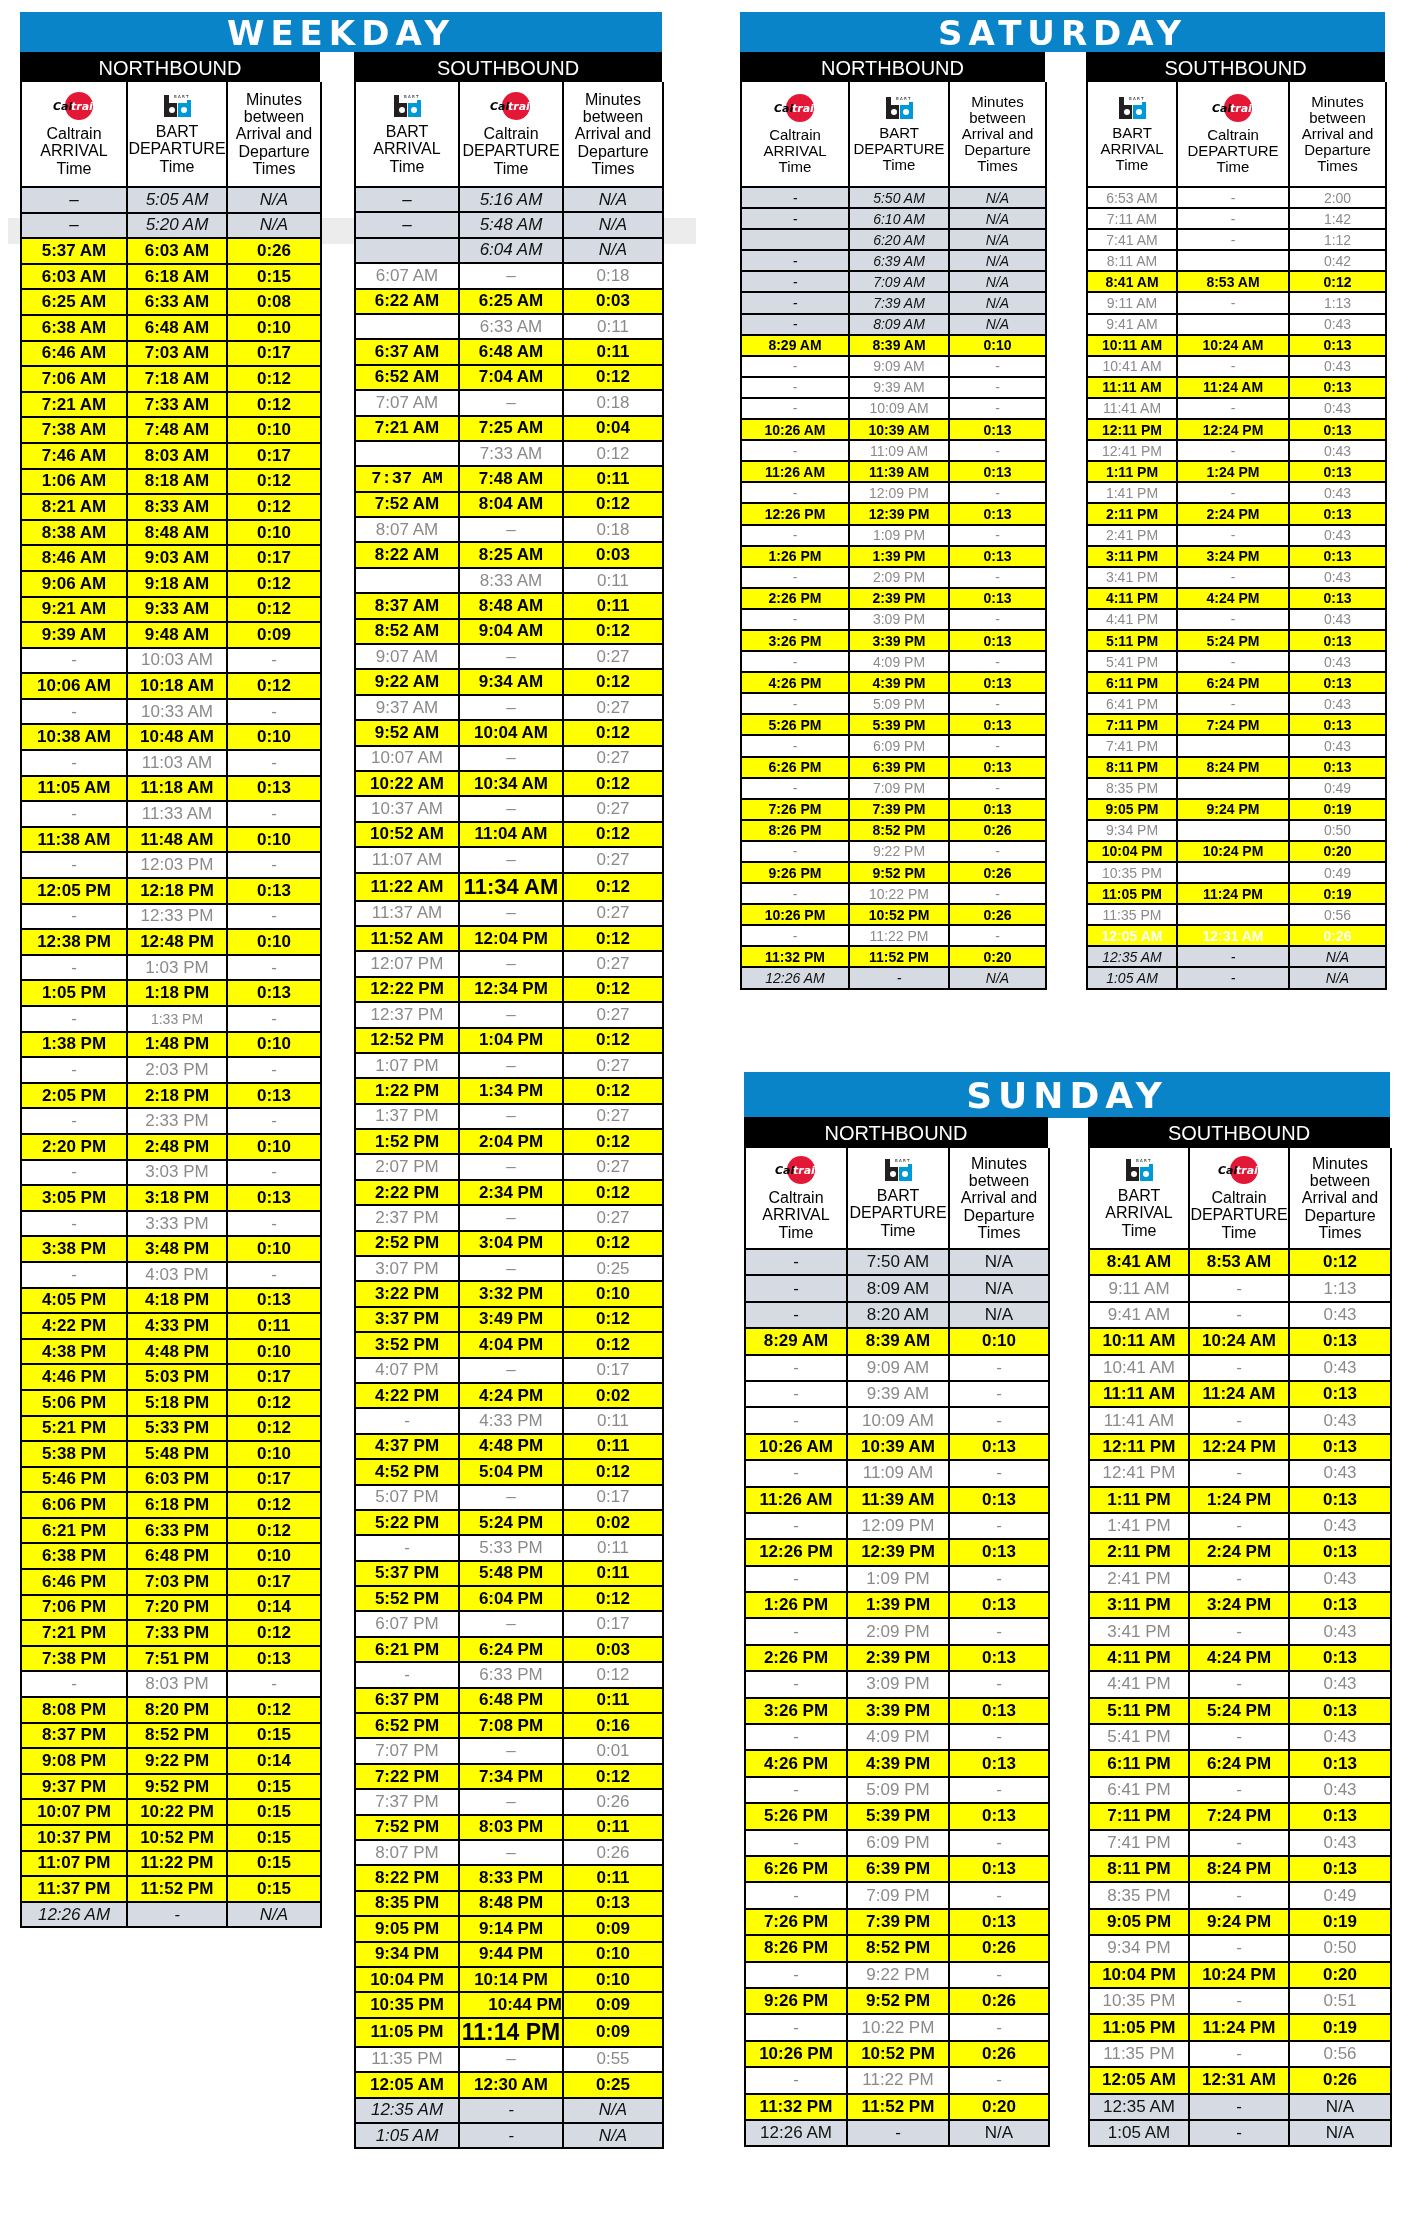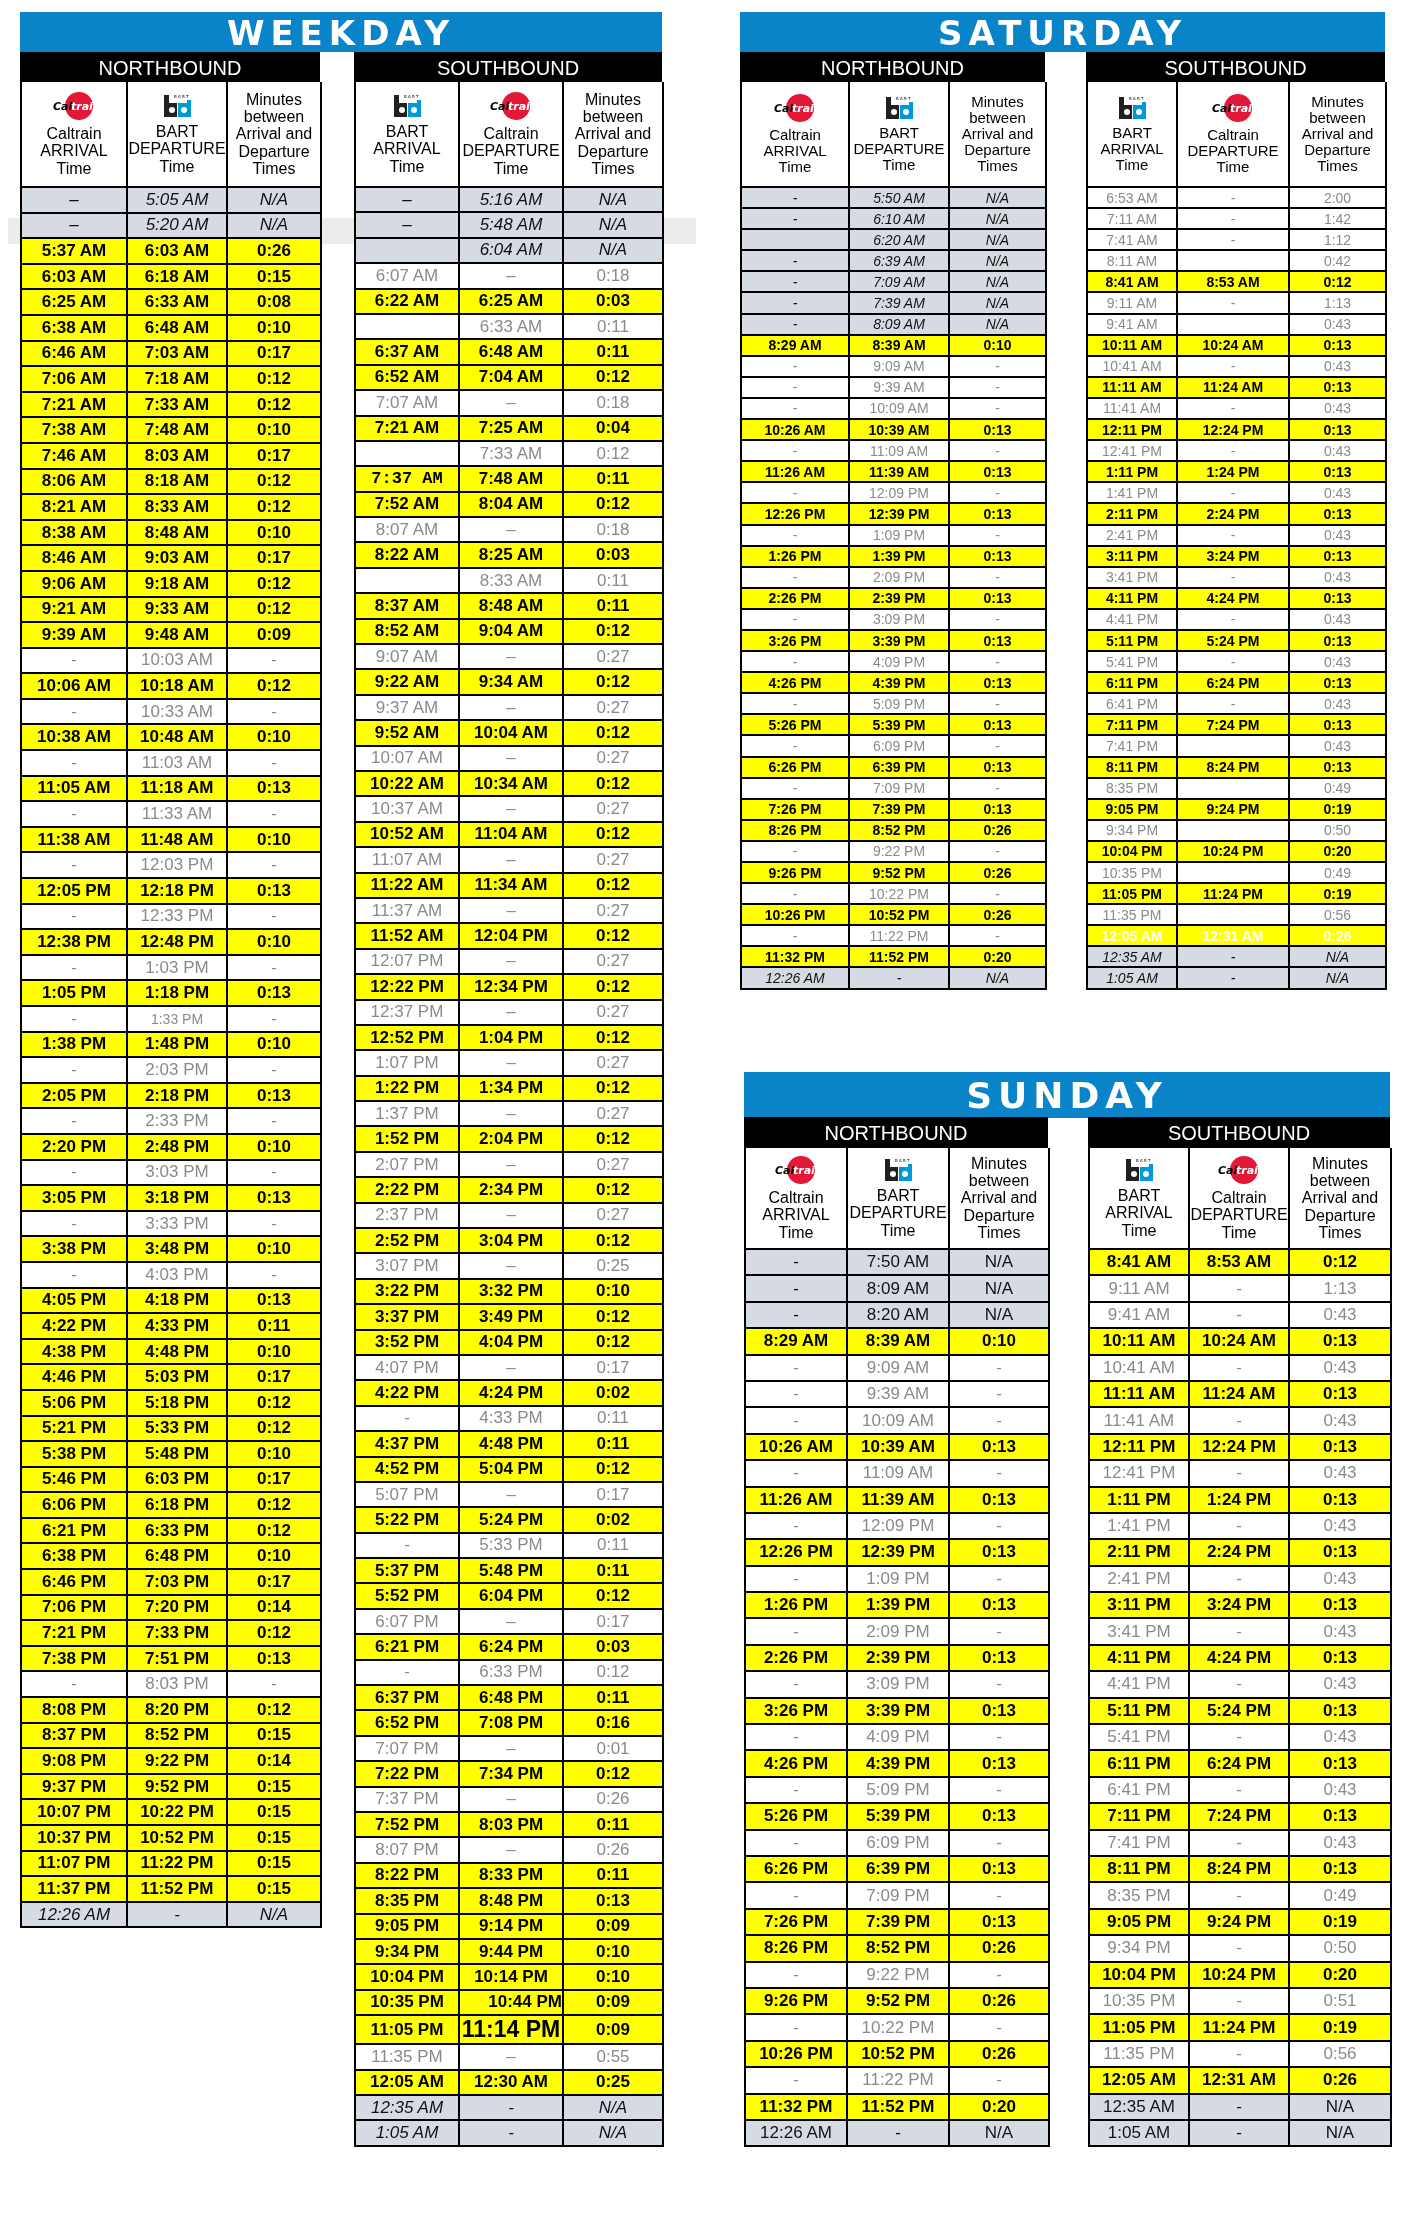--- a/index.html
+++ b/index.html
@@ -128,21 +128,21 @@
         <td style="height: 23.6px; font-size: 17px;">7:38 AM</td>
         <td style="height: 23.6px; font-size: 17px;">7:48 AM</td>
         <td style="height: 23.6px; font-size: 17px;">0:10</td>
       </tr>
       <tr class="main">
         <td style="height: 23.6px; font-size: 17px;">7:46 AM</td>
         <td style="height: 23.6px; font-size: 17px;">8:03 AM</td>
         <td style="height: 23.6px; font-size: 17px;">0:17</td>
       </tr>
       <tr class="main">
-        <td style="height: 23.6px; font-size: 17px;">8:06 AM</td>
+        <td style="height: 23.6px; font-size: 17px;">1:06 AM</td>
         <td style="height: 23.6px; font-size: 17px;">8:18 AM</td>
         <td style="height: 23.6px; font-size: 17px;">0:12</td>
       </tr>
       <tr class="main">
         <td style="height: 23.6px; font-size: 17px;">8:21 AM</td>
         <td style="height: 23.6px; font-size: 17px;">8:33 AM</td>
         <td style="height: 23.6px; font-size: 17px;">0:12</td>
       </tr>
       <tr class="main">
         <td style="height: 23.6px; font-size: 17px;">8:38 AM</td>
@@ -593,21 +593,21 @@
         <td style="height: 23.4px; font-size: 17px;">11:04 AM</td>
         <td style="height: 23.4px; font-size: 17px;">0:12</td>
       </tr>
       <tr class="alt">
         <td style="height: 23.4px; font-size: 17px;">11:07 AM</td>
         <td style="height: 23.4px; font-size: 17px;">–</td>
         <td style="height: 23.4px; font-size: 17px;">0:27</td>
       </tr>
       <tr class="main">
         <td style="height: 23.4px; font-size: 17px;">11:22 AM</td>
-        <td style="height: 23.4px; font-size: 17px;">11:34 AM</td>
+        <td style="height: 23.4px; font-size: 22px;">11:34 AM</td>
         <td style="height: 23.4px; font-size: 17px;">0:12</td>
       </tr>
       <tr class="alt">
         <td style="height: 23.4px; font-size: 17px;">11:37 AM</td>
         <td style="height: 23.4px; font-size: 17px;">–</td>
         <td style="height: 23.4px; font-size: 17px;">0:27</td>
       </tr>
       <tr class="main">
         <td style="height: 23.4px; font-size: 17px;">11:52 AM</td>
         <td style="height: 23.4px; font-size: 17px;">12:04 PM</td>

